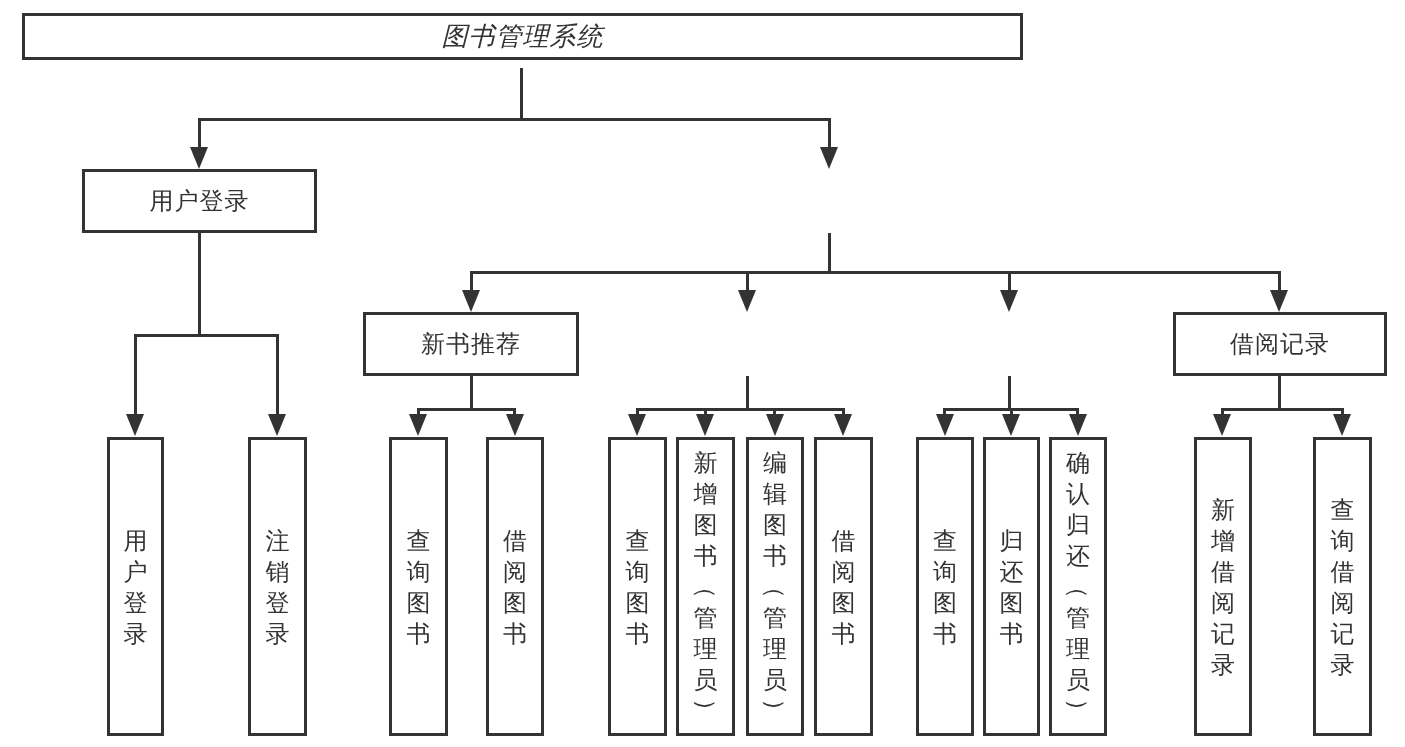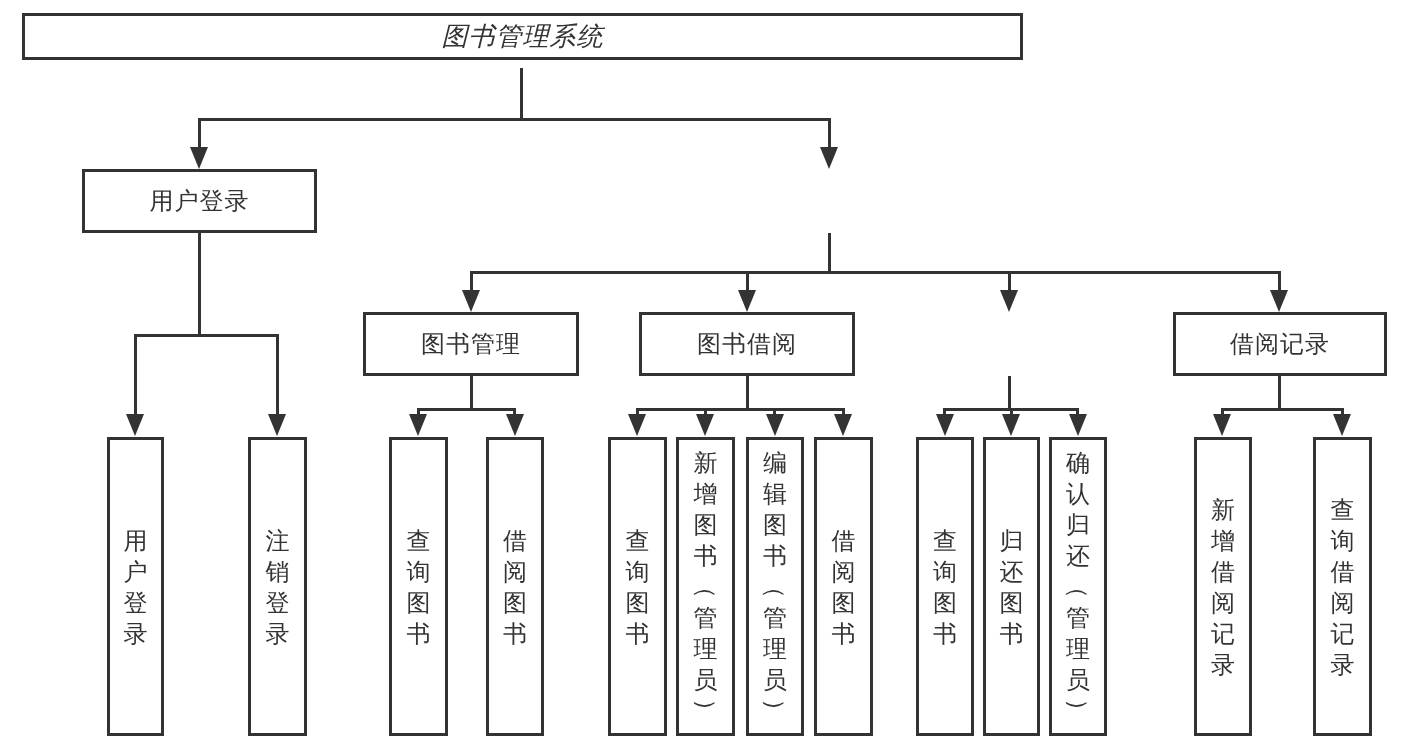--- a/index.html
+++ b/index.html
@@ -145,24 +145,21 @@
 
   <div class="box" id="b-root">
     <span class="hlabel root">图书管理系统</span>
   </div>
 
   <div class="box" id="b-l2-0">
     <span class="hlabel">用户登录</span>
   </div>
 
   <div class="box" id="b-l3-0">
-    <span class="hlabel">图书管理</span>
-  </div>
-  <div class="box" id="b-l3-1">
-    <span class="hlabel">图书借阅</span>
+    <span class="hlabel">新书推荐</span>
   </div>
   <div class="box" id="b-l3-3">
     <span class="hlabel">借阅记录</span>
   </div>
 
   <div class="box leaf" id="b-lf-0">
     <div class="vtext">
         <span class="vchar">用</span>
         <span class="vchar">户</span>
         <span class="vchar">登</span>

